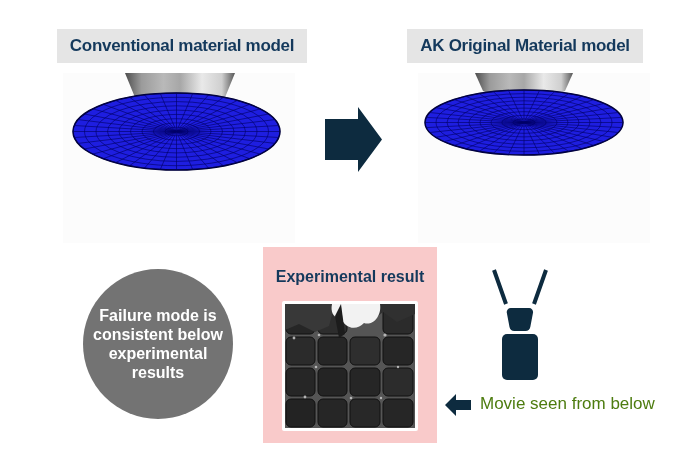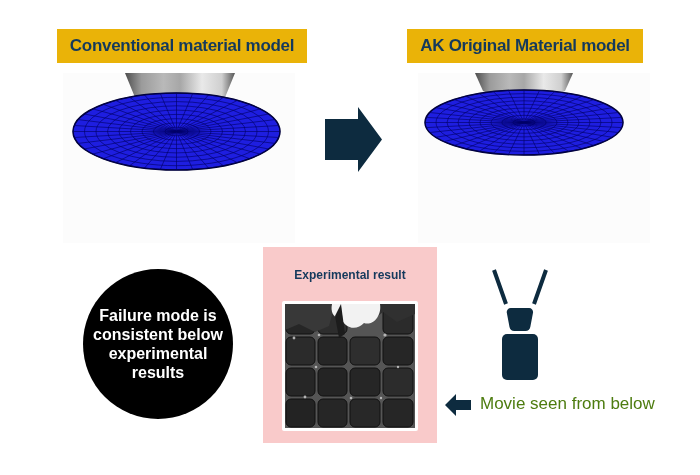--- a/index.html
+++ b/index.html
@@ -1,39 +1,39 @@
 <!DOCTYPE html>
 <html><head>
 <meta charset="utf-8">
 <style>
   html,body{margin:0;padding:0;background:#ffffff;}
   .canvas{
     position:relative;width:700px;height:475px;background:#ffffff;
     font-family:"Liberation Sans","DejaVu Sans",sans-serif;overflow:hidden;
   }
   .model-label{
-    position:absolute;top:29px;height:34px;background:#eab308;
+    position:absolute;top:29px;height:34px;background:#e5e5e5;
     display:flex;align-items:center;justify-content:center;
     color:#14395c;font-weight:700;font-size:17px;letter-spacing:-0.3px;white-space:nowrap;
   }
   .model-label.left{left:57px;width:250px;}
   .model-label.right{left:407px;width:236px;text-align:right;}
   .sim-box{position:absolute;top:73px;width:232px;height:170px;background:#fcfcfc;}
   .sim-box.left{left:63px;}
   .sim-box.right{left:418px;}
   .sim-box svg{display:block;width:232px;height:170px;}
   .transform-arrow{position:absolute;left:325px;top:107px;width:57px;height:65px;}
   .conclusion-circle{
     position:absolute;left:83px;top:269px;width:150px;height:150px;border-radius:50%;
-    background:#000000;display:flex;flex-direction:column;align-items:center;justify-content:center;
+    background:#737373;display:flex;flex-direction:column;align-items:center;justify-content:center;
     color:#ffffff;font-weight:700;font-size:16px;line-height:19px;text-align:center;
   }
   .exp-panel{position:absolute;left:263px;top:247px;width:174px;height:196px;background:#f9caca;}
   .exp-title{
-    margin-top:21px;text-align:center;color:#14395c;font-weight:700;font-size:12px;white-space:nowrap;
+    margin-top:21px;text-align:center;color:#14395c;font-weight:700;font-size:16px;white-space:nowrap;
   }
   .exp-photo{
     position:absolute;left:19px;top:54px;width:130px;height:124px;
     border:3px solid #ffffff;border-radius:2px;overflow:hidden;background:#454545;
   }
   .exp-photo svg{display:block;width:130px;height:124px;}
   .camera-icon{position:absolute;left:483px;top:262px;width:74px;height:122px;}
   .caption-arrow{position:absolute;left:445px;top:393px;width:26px;height:24px;}
   .movie-caption{
     position:absolute;left:480px;top:394px;color:#4d7c0f;font-size:17px;white-space:nowrap;

